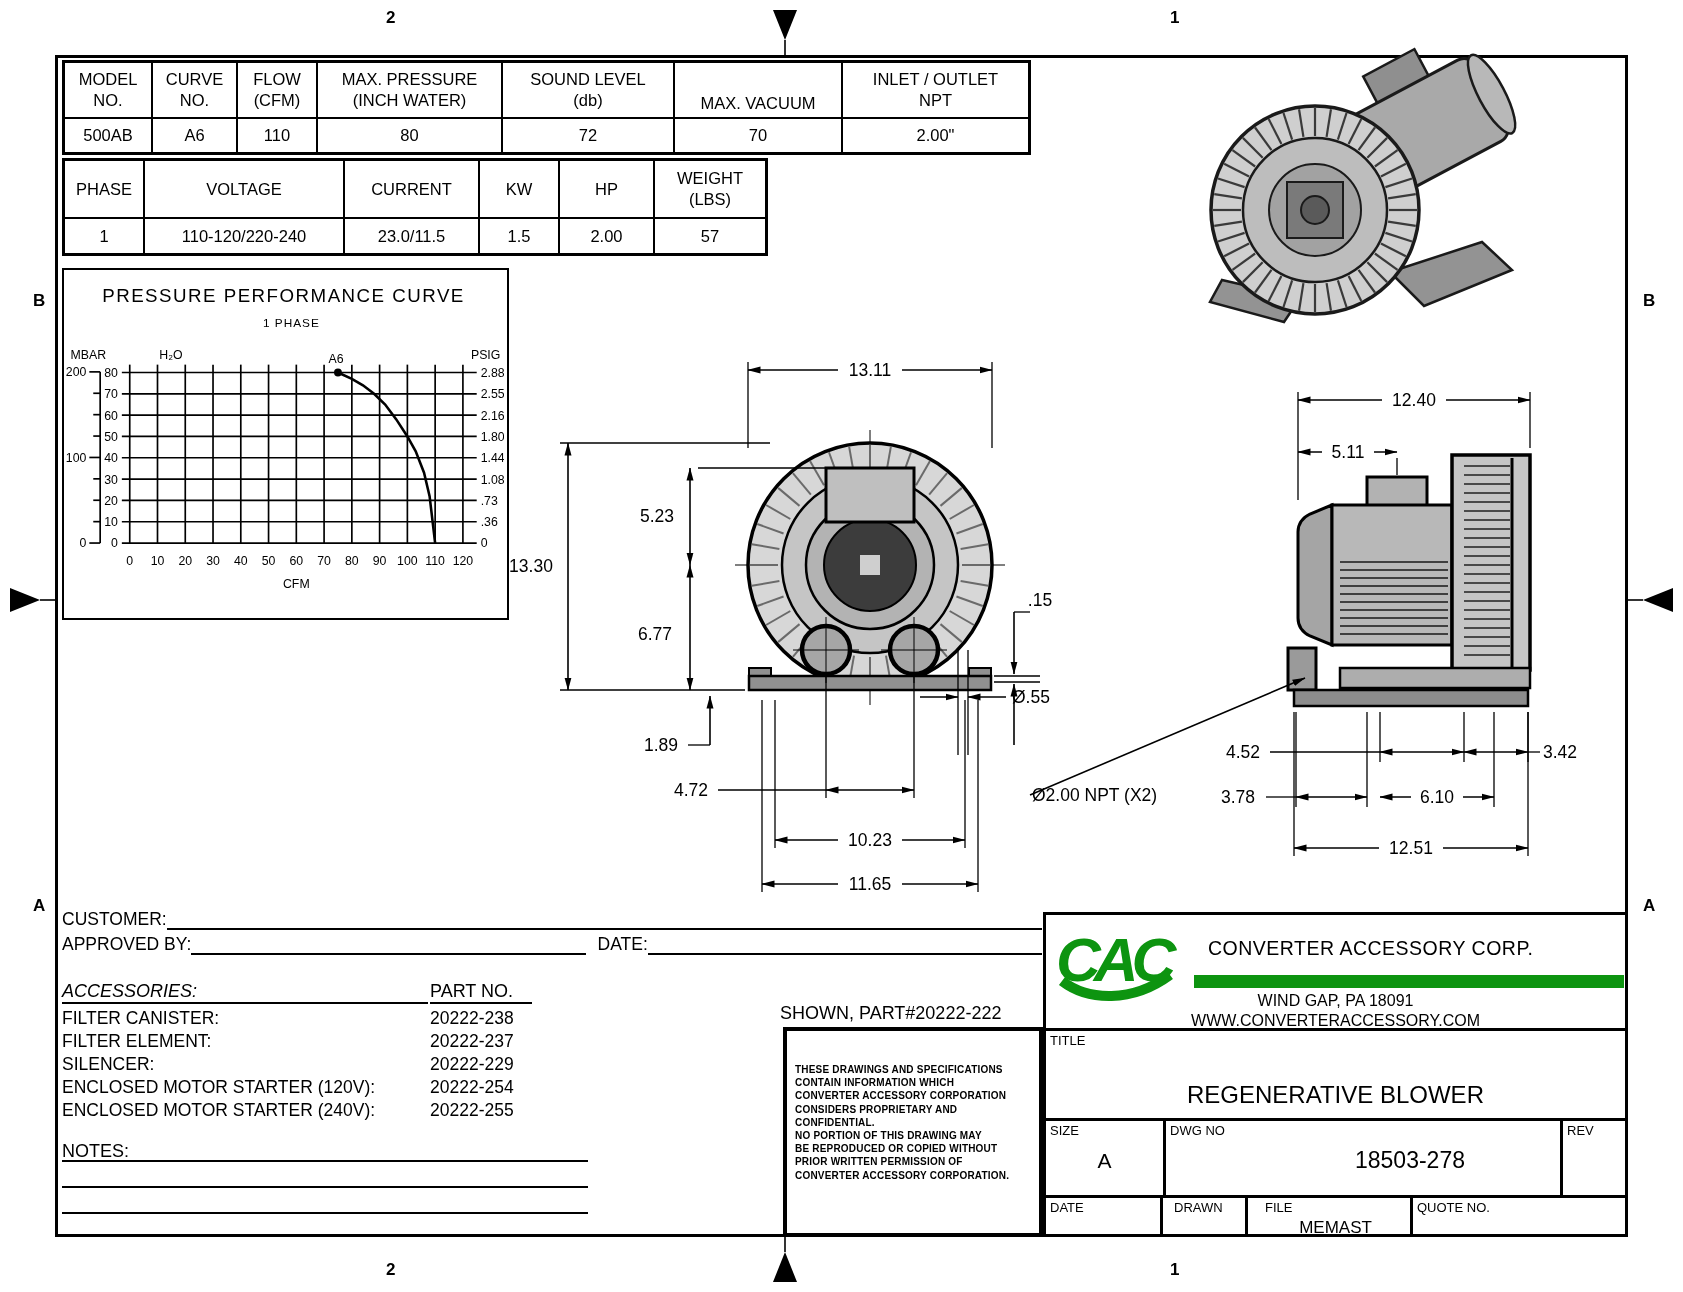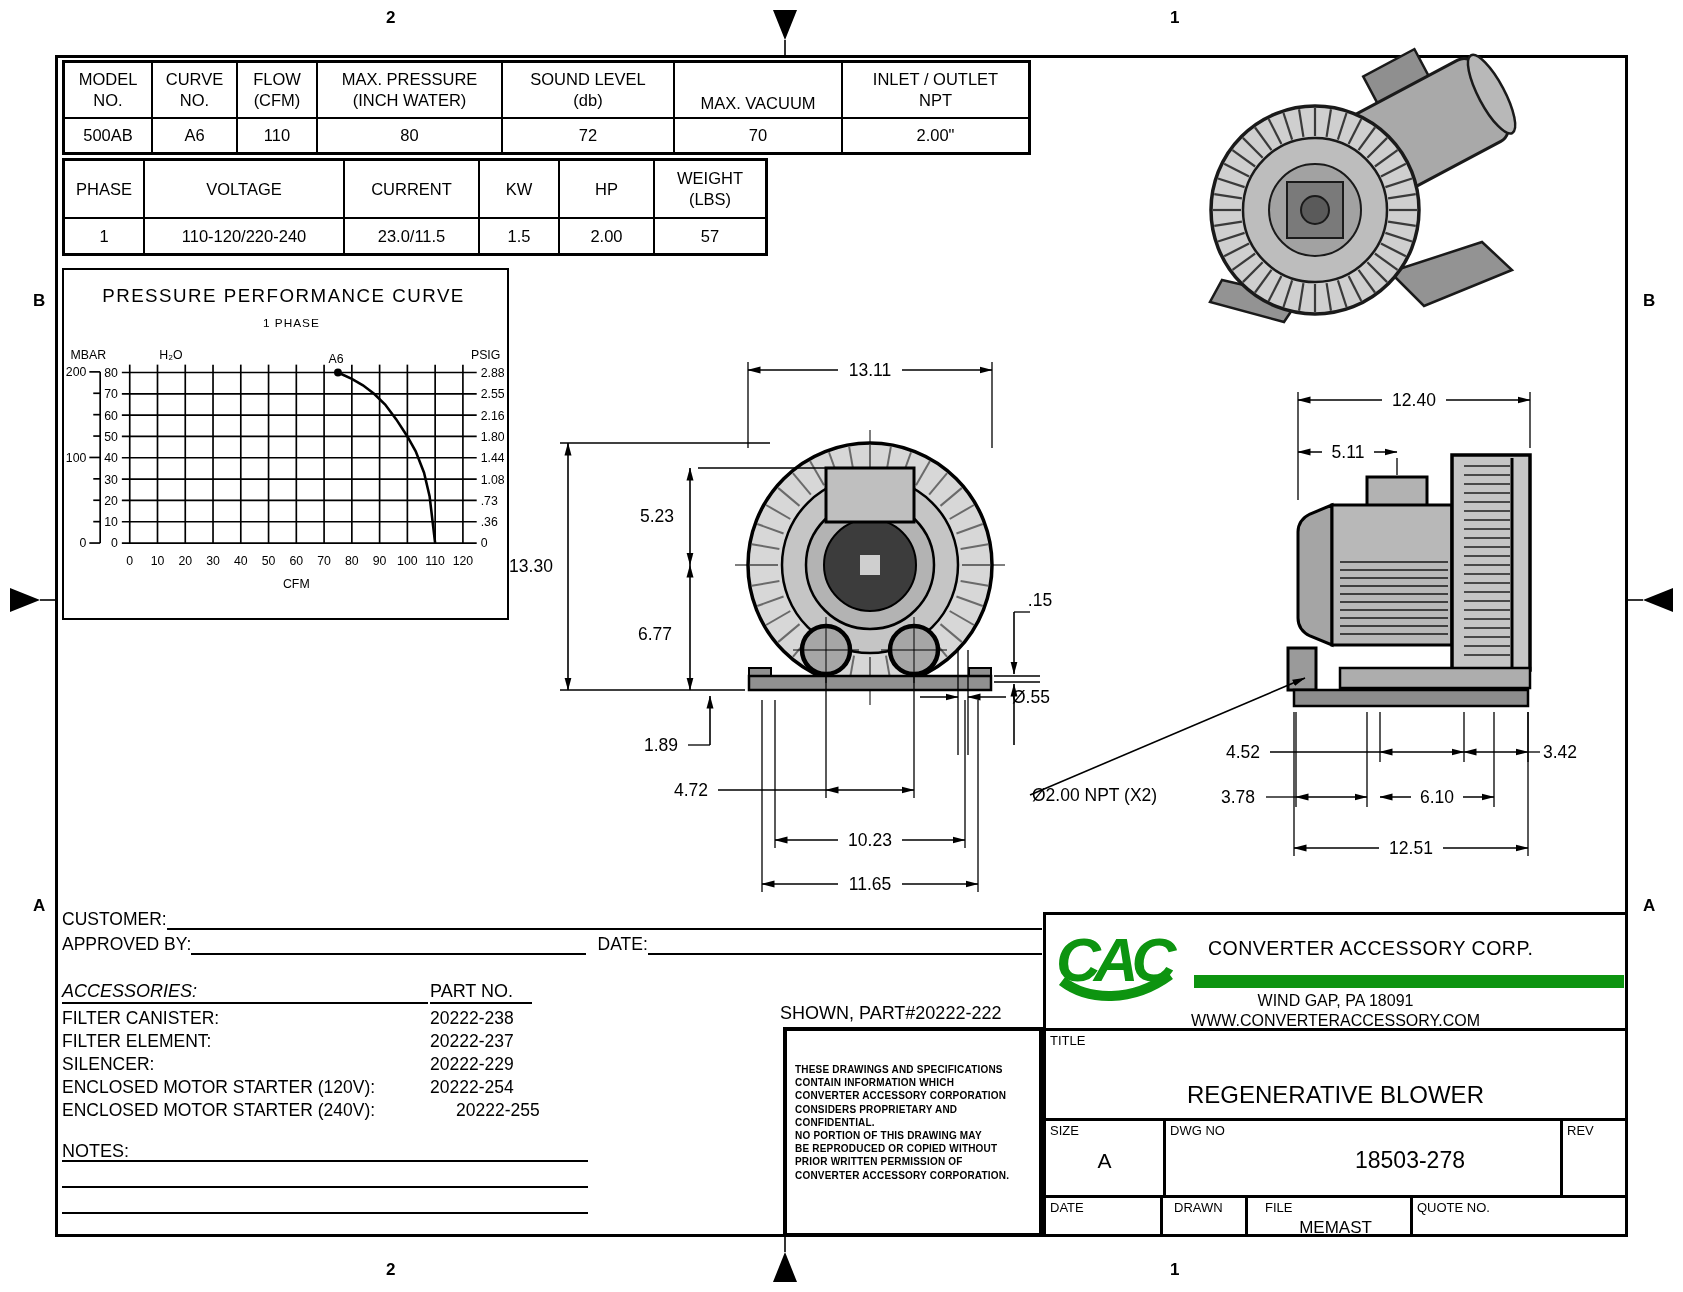--- a/index.html
+++ b/index.html
@@ -498,21 +498,21 @@
 
   <div class="acc-label" style="left:62px;top:1008px;">FILTER CANISTER:</div>
   <div class="acc-part" style="left:430px;top:1008px;">20222-238</div>
   <div class="acc-label" style="left:62px;top:1031px;">FILTER ELEMENT:</div>
   <div class="acc-part" style="left:430px;top:1031px;">20222-237</div>
   <div class="acc-label" style="left:62px;top:1054px;">SILENCER:</div>
   <div class="acc-part" style="left:430px;top:1054px;">20222-229</div>
   <div class="acc-label" style="left:62px;top:1077px;">ENCLOSED MOTOR STARTER (120V):</div>
   <div class="acc-part" style="left:430px;top:1077px;">20222-254</div>
   <div class="acc-label" style="left:62px;top:1100px;">ENCLOSED MOTOR STARTER (240V):</div>
-  <div class="acc-part" style="left:456px;top:1100px;">20222-255</div>
+  <div class="acc-part" style="left:430px;top:1100px;">20222-255</div>
 
   <div class="acc-label" style="left:62px;top:1141px;font-size:18px;">NOTES:</div>
   <div class="hline" style="left:62px;top:1140px;width:526px;height:20px;"></div>
   <div class="hline" style="left:62px;top:1166px;width:526px;height:20px;"></div>
   <div class="hline" style="left:62px;top:1192px;width:526px;height:20px;"></div>
 
   <div class="acc-label" style="left:780px;top:1003px;font-size:18px;">SHOWN, PART#20222-222</div>
 
   <div class="prop-box">
     <div>THESE DRAWINGS AND SPECIFICATIONS</div>

